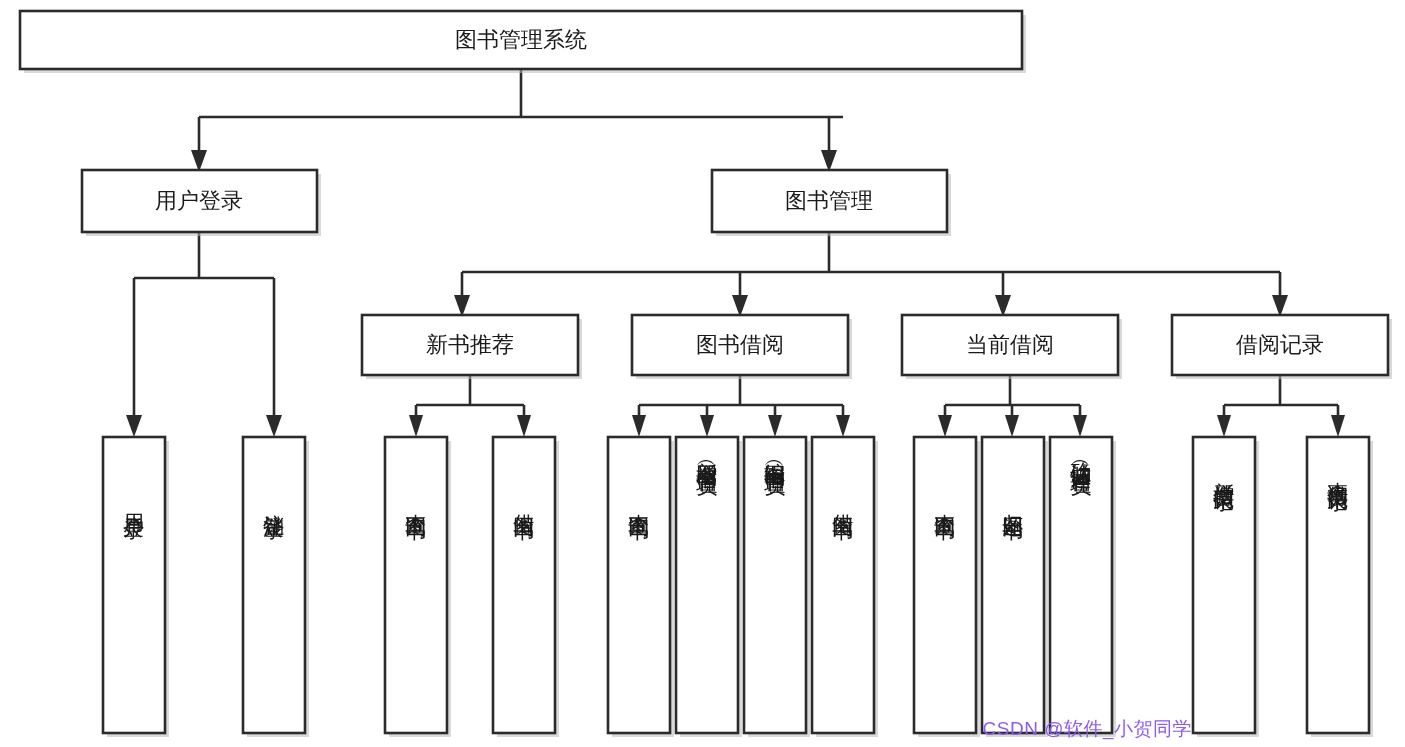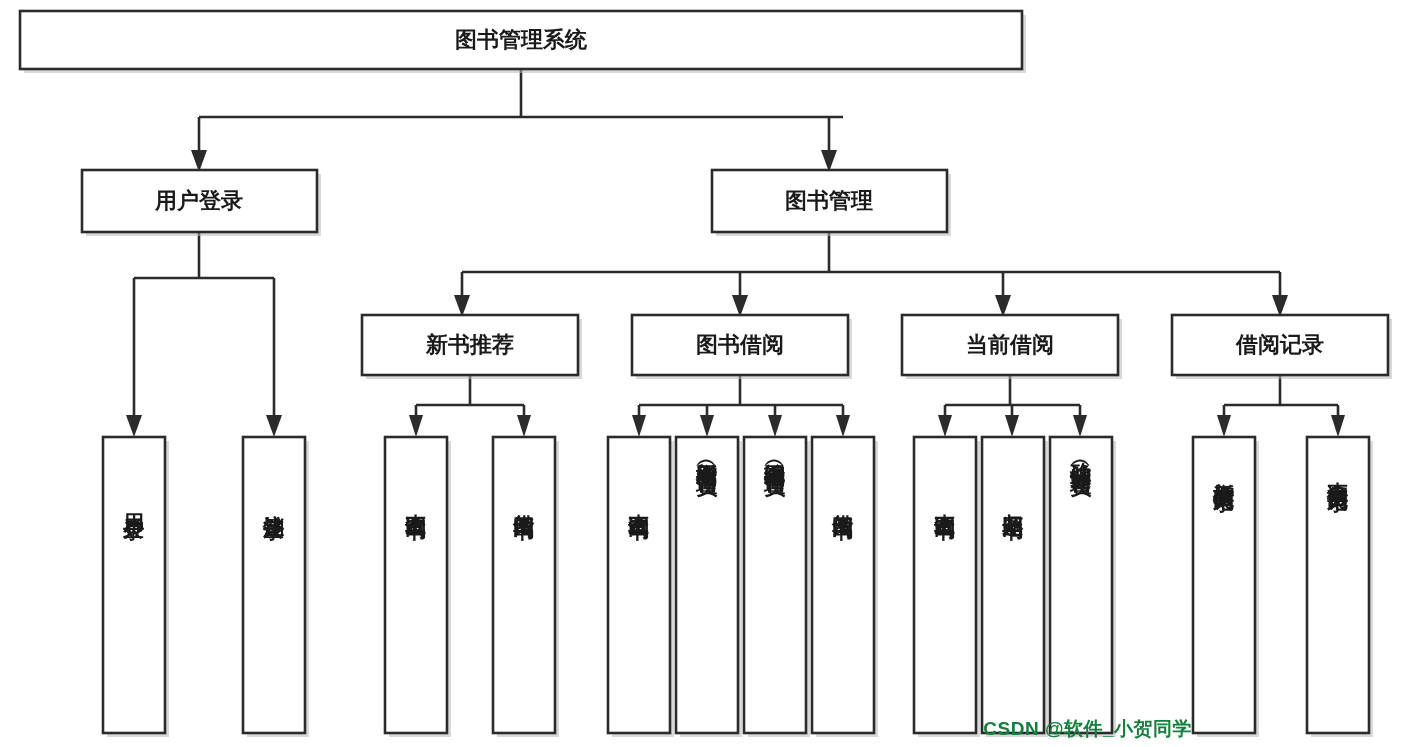--- a/index.html
+++ b/index.html
@@ -11,21 +11,20 @@
     width: 1405px;
     height: 747px;
     font-family: "Liberation Sans", "DejaVu Sans", sans-serif;
     overflow: hidden;
     position: relative;
   }
   #diagram-root {
     position: relative;
     width: 1200px;
     height: 747px;
-    font-weight: bold;
   }
   svg.diagram-svg {
     position: absolute;
     top: 0;
     left: 0;
     width: 1405px;
     height: 747px;
   }
   .node-box {
     fill: #ffffff;
@@ -69,21 +68,21 @@
     letter-spacing: 2px;
     color: #1a1a1a;
     white-space: nowrap;
   }
   .watermark {
     position: absolute;
     right: 8px;
     bottom: 5px;
     font-family: "Liberation Sans", "DejaVu Sans", sans-serif;
     font-size: 19px;
-    color: #15803d;
+    color: #8b5cf6;
     letter-spacing: 0.5px;
     user-select: none;
   }
 </style>
 </head>
 <body>
 
 <div id="diagram-root">
 
   <svg class="diagram-svg" viewBox="0 0 1405 747">

